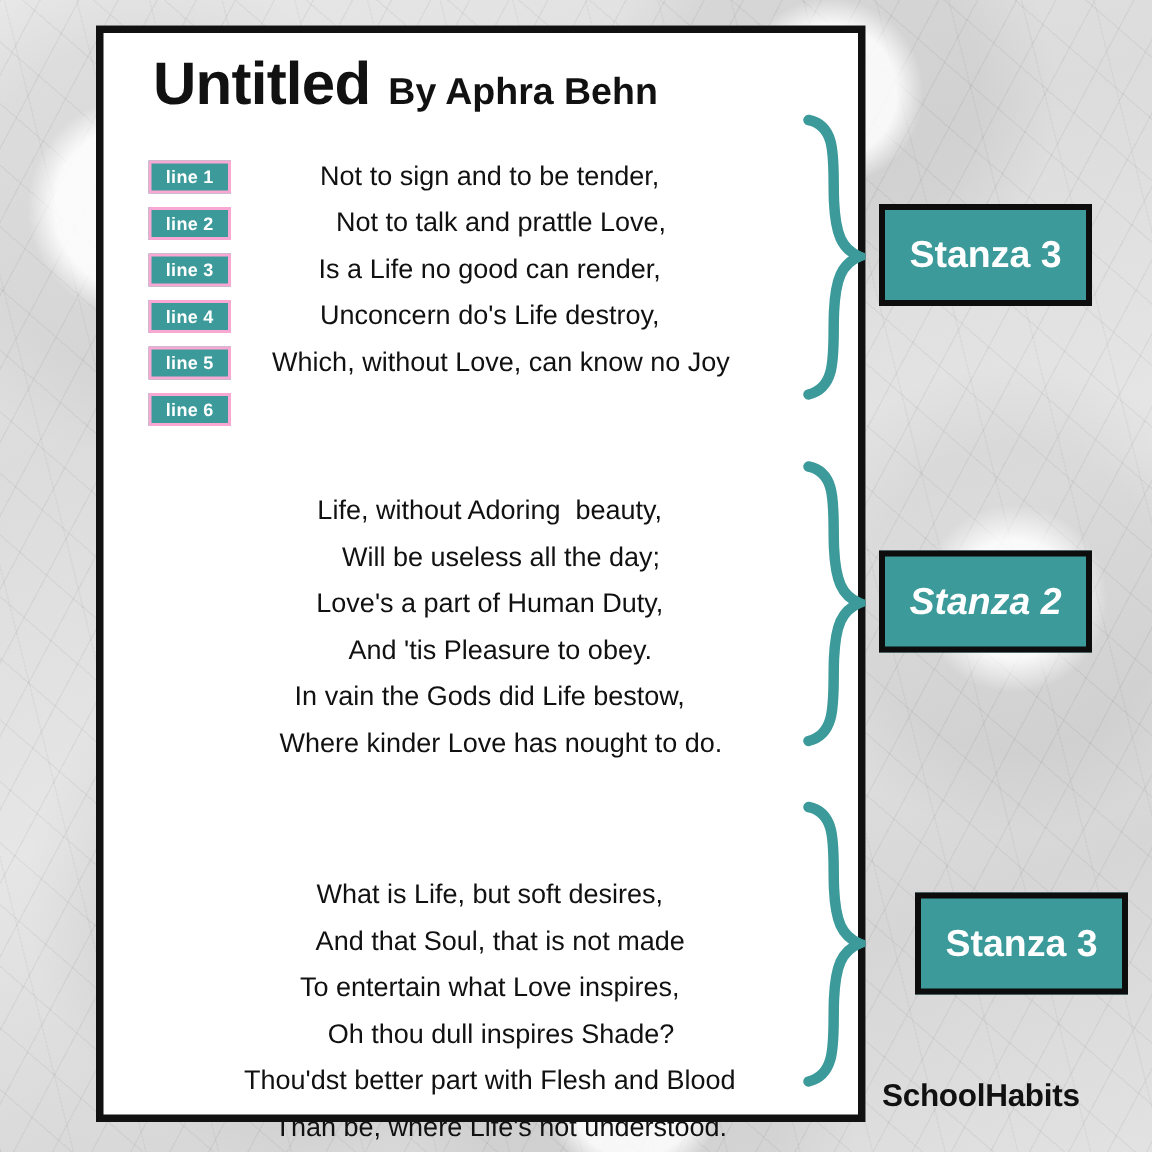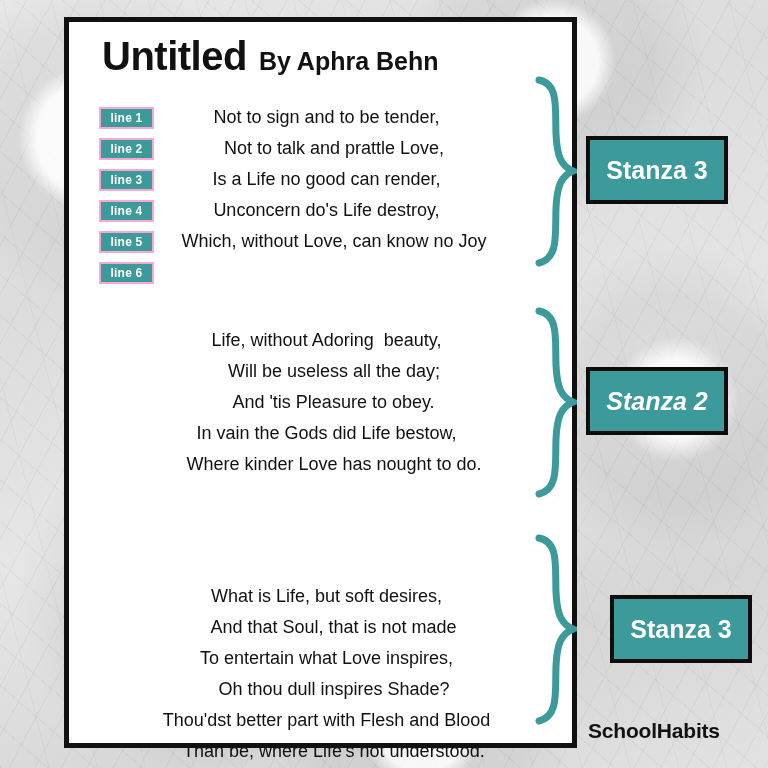--- a/index.html
+++ b/index.html
@@ -169,20 +169,21 @@
       <div class="poem-line">Not to sign and to be tender,</div>
       <div class="poem-line">   Not to talk and prattle Love,</div>
       <div class="poem-line">Is a Life no good can render,</div>
       <div class="poem-line">Unconcern do's Life destroy,</div>
       <div class="poem-line">   Which, without Love, can know no Joy</div>
     </div>
 
     <div class="stanza" id="stanza-2-lines">
       <div class="poem-line">Life, without Adoring  beauty,</div>
       <div class="poem-line">   Will be useless all the day;</div>
+      <div class="poem-line">Love's a part of Human Duty,</div>
       <div class="poem-line">   And 'tis Pleasure to obey.</div>
       <div class="poem-line">In vain the Gods did Life bestow,</div>
       <div class="poem-line">   Where kinder Love has nought to do.</div>
     </div>
 
     <div class="stanza" id="stanza-3-lines">
       <div class="poem-line">What is Life, but soft desires,</div>
       <div class="poem-line">   And that Soul, that is not made</div>
       <div class="poem-line">To entertain what Love inspires,</div>
       <div class="poem-line">   Oh thou dull inspires Shade?</div>

